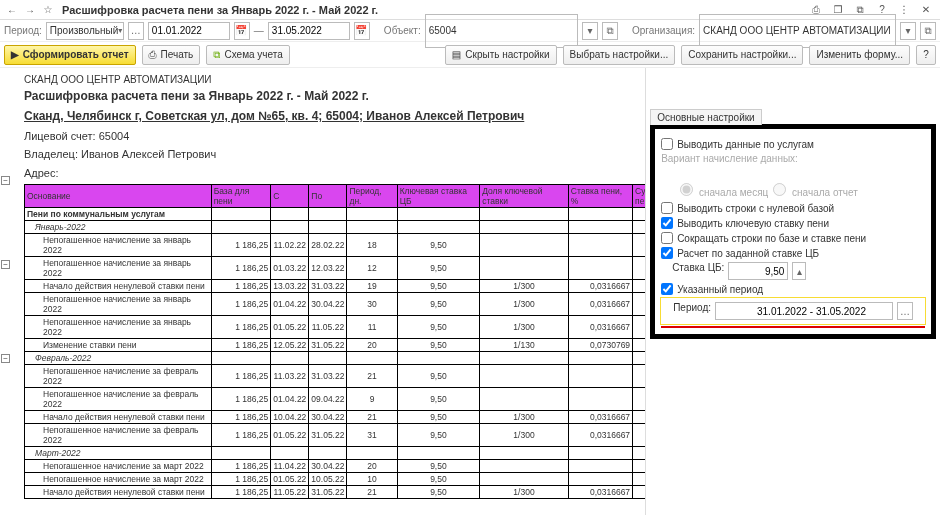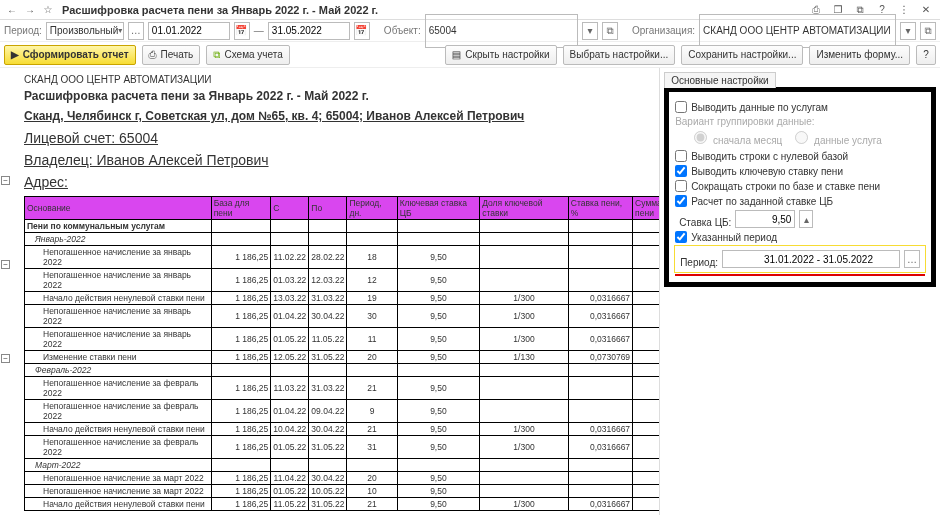--- a/index.html
+++ b/index.html
@@ -22,39 +22,39 @@
   .btn.yellow { background:linear-gradient(#fff6a8,#f7dc34); border-color:#c9a400; font-weight:bold;}
   .toolbar-spacer{flex:1;}
   .main { display:flex; height:447px; }
   .report-area { width:690px; padding:6px 8px; overflow:auto; border-right:1px solid #ddd; position:relative;}
   .gutter{ position:absolute; left:0; top:6px; bottom:0; width:14px; }
   .gnode{ position:absolute; left:1px; width:9px; height:9px; border:1px solid #888; font-size:8px; line-height:8px; text-align:center; color:#444; background:#fff; cursor:pointer;}
   .report-inner{ margin-left:16px; }
   .org { font-size:10px; margin-bottom:2px;}
   .rtitle{ font-weight:bold; font-size:12px; margin:4px 0 6px 0;}
   .subinfo{ font-weight:bold; font-size:12px; text-decoration:underline; margin-bottom:6px;}
-  .mini{ font-size:14px; line-height:1.3; margin-bottom:4px;text-decoration:underline;}
+  .mini{ font-size:11px; line-height:1.3; margin-bottom:4px;}
   table.rep { border-collapse:collapse; width:660px; font-size:8.5px; }
   table.rep th, table.rep td { border:1px solid #000; padding:1px 2px; }
   table.rep th { font-weight:normal; text-align:left; background:#d946ef; }
   td.num{ text-align:right; white-space:nowrap;}
   td.ctr{ text-align:center;}
   tr.sect td{ font-weight:bold;}
   tr.sub td.first{ font-style:italic;}
   .indent1{ padding-left:10px !important; text-align:left;}
   .indent2{ padding-left:18px !important; text-align:left;}
   .first{ text-align:left;}
   .side { flex:1; padding:4px; font-size:10px; }
-  .tab{ display:inline-block; border:1px solid #ccc; border-bottom:none; padding:2px 6px; background:#f5f5f5; font-size:10px;}
+  .tab{ display:inline-block; border:1px solid #ccc; border-bottom:none; padding:2px 6px; background:#f5f5f5; font-size:10px;margin-top:37px;}
   .tabbody{ border:5px solid #000000; padding:6px 6px; margin-top:-1px;}
   .chk{ display:flex; align-items:center; gap:4px; margin:3px 0; font-size:10px;}
   .chk input{ margin:0; width:12px; height:12px;}
   .muted{ color:#aaa;}
-  .radio{ display:flex; gap:8px; margin:1px 0 4px 14px;}
-  .row{ display:flex; align-items:flex-end; gap:4px; margin:3px 4px;}
+  .radio{ display:flex; gap:0; margin:16px 0 4px 14px;}
+  .row{ display:flex; align-items:flex-start; gap:4px; margin:3px 11px;}
   .num-inp{ width:60px; text-align:right;}
   .period-inp{ flex:1;padding-left:41px;}
   .redline{ height:2px; background:#d00; margin-top:2px;}
   .yellowwrap{ outline:1px solid #f7dc34; padding:1px;}
 </style>
 </head>
 <body>
 
 <div class="titlebar">
   <div class="tb-btn">←</div>
@@ -342,24 +342,24 @@
     </div>
   </div>
 
   <div class="side">
     <div class="tab">Основные настройки</div>
     <div class="tabbody">
       <label class="chk">
           <input type="checkbox" style=""> 
           <span>Выводить данные по услугам</span>
         </label>
-      <div class="muted">Вариант группировки данные:</div>
+      <div class="muted">Вариант начисление данных:</div>
       <div class="radio muted">
         <label><input type="radio" disabled="" checked="" style=""> <span>сначала месяц</span></label>
-        <label><input type="radio" disabled="" style=""> <span>данные услуга</span></label>
+        <label><input type="radio" disabled="" style=""> <span>сначала отчет</span></label>
       </div>
       <label class="chk">
           <input type="checkbox" style=""> 
           <span>Выводить строки с нулевой базой</span>
         </label>
       <label class="chk">
           <input type="checkbox" checked="" style=""> 
           <span>Выводить ключевую ставку пени</span>
         </label>
       <label class="chk">

